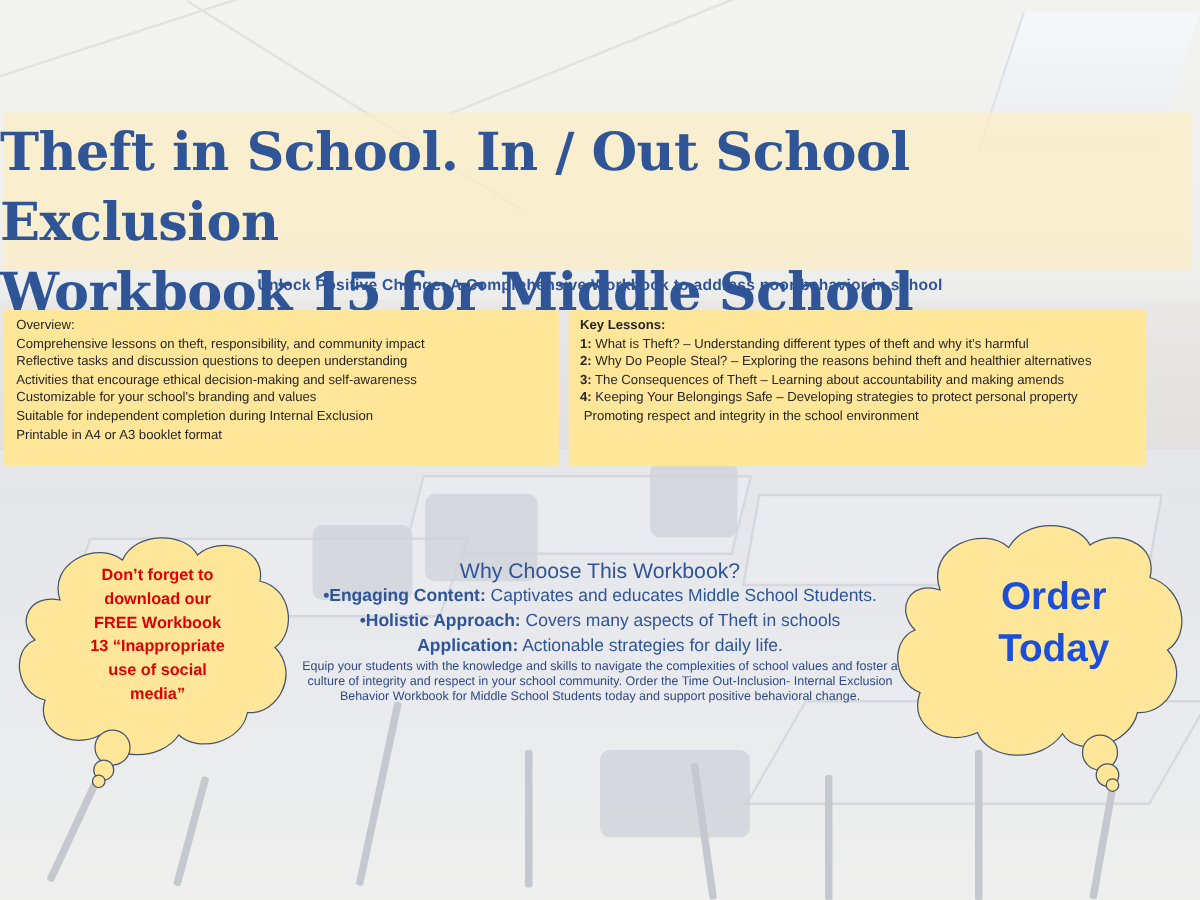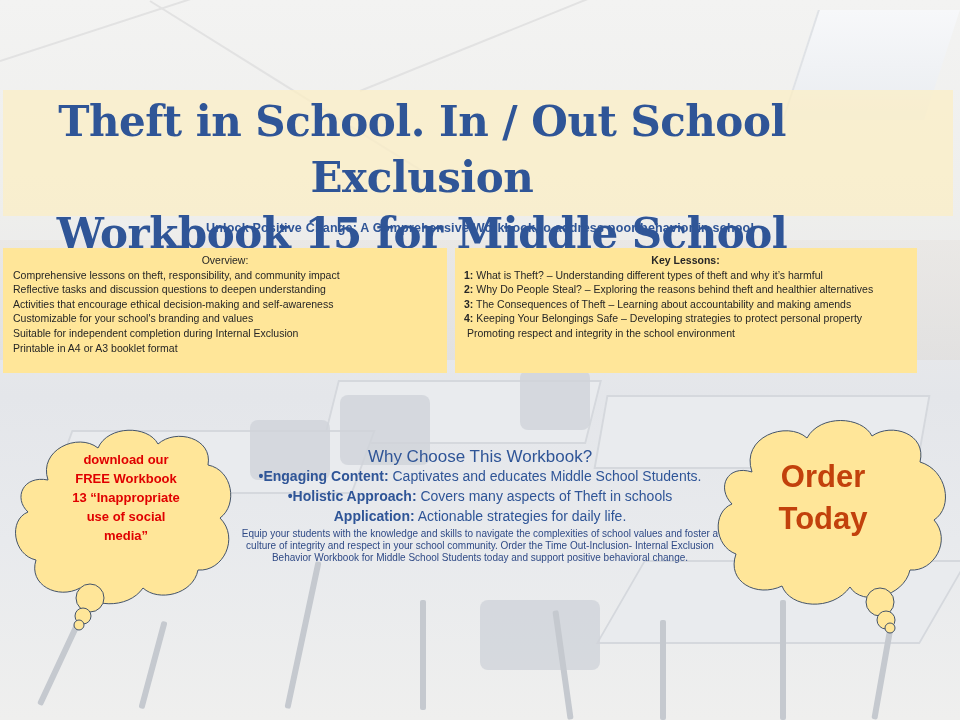--- a/index.html
+++ b/index.html
@@ -20,50 +20,50 @@
     .bg .leg { position: absolute; width: 6px; background: #c5c9cf; border-radius: 2px; }
     .bg .chair { position: absolute; background: #cfd3d9; border-radius: 8px; opacity: .8; }
     .bg .wall { position: absolute; left: 0; right: 0; top: 240px; height: 120px;
       background: linear-gradient(180deg, #e9e6e3, #e0dedc); opacity: .7; }
 
     .title-band {
       position: absolute; left: 3px; top: 90px; width: 950px; height: 126px;
       background: rgba(252, 238, 196, 0.72);
     }
     .title {
-      position: absolute; left: 0; top: 94px; width: 844px; text-align: center;
+      position: absolute; left: 0; top: 94px; width: 844px; text-align: left;
       font-family: "DejaVu Serif", "Liberation Serif", serif; font-weight: bold;
       color: #2f5597; font-size: 42px; line-height: 56px; letter-spacing: -0.5px;
     }
     .subtitle {
       position: absolute; left: 0; top: 221px; width: 960px; text-align: center;
       color: #2f5597; font-weight: bold; font-size: 12.5px; letter-spacing: 0.2px;
     }
     .box {
       position: absolute; top: 248px; height: 125px; background: #ffe699;
       color: #262626; font-size: 10.5px; line-height: 14.6px; box-sizing: border-box;
       padding: 5px 10px;
     }
     .box.left { left: 3px; width: 444px; }
     .box.right { left: 455px; width: 462px; padding-left: 9px; }
-    .box .head { font-weight: normal; text-align: center; }
+    .box .head { font-weight: normal; }
     .box.right .head { font-weight: bold; }
     .box .num { font-weight: bold; }
     .box .item { white-space: nowrap; }
     .box .indent { padding-left: 3px; }
 
     .cloud { position: absolute; }
     .cloud svg { position: absolute; left: 0; top: 0; overflow: visible; }
     .cloud-text {
       position: absolute; text-align: center; color: #ff0000; font-weight: bold;
     }
     .cloud-left { left: 8px; top: 420px; width: 232px; height: 210px; }
     .cloud-left .cloud-text { left: 28px; top: 30px; width: 180px; font-size: 13px; line-height: 19px; color: #e00000; }
     .cloud-right { left: 712px; top: 412px; width: 248px; height: 220px; }
-    .cloud-right .cloud-text { left: 16px; top: 44px; width: 190px; font-size: 31px; line-height: 42px; color: #c2410c; }
+    .cloud-right .cloud-text { left: 36px; top: 44px; width: 190px; font-size: 31px; line-height: 42px; color: #1d4ed8; }
 
     .why { position: absolute; left: 240px; top: 448px; width: 480px; text-align: center; color: #2f5597; }
     .why .why-title { font-weight: normal; font-size: 17px; line-height: 18px; }
     .why .point { font-size: 14px; line-height: 20px; }
     .why .point .lbl { font-weight: bold; }
     .why .desc { font-size: 10px; line-height: 12px; color: #2f4a86; margin-top: 2px; }
   </style>
 </head>
 <body>
 
@@ -121,20 +121,21 @@
 <div class="cloud cloud-left">
   <svg width="232" height="210" viewBox="0 0 232 210">
     <g fill="#ffe699" stroke="#44546a" stroke-width="1">
       <path d="M40,60 C30,30 70,12 90,28 C100,5 140,5 150,24 C168,8 205,18 200,45 C225,50 230,85 212,98 C232,118 215,152 190,150 C185,175 150,182 135,168 C120,190 80,188 72,168 C50,180 20,165 28,140 C5,135 0,100 20,92 C5,78 15,55 40,60 Z"></path>
       <circle cx="82" cy="178" r="14"></circle>
       <circle cx="75" cy="196" r="8"></circle>
       <circle cx="71" cy="205" r="5"></circle>
     </g>
   </svg>
   <div class="cloud-text">
+    <div>Don’t forget to</div>
     <div>download our</div>
     <div>FREE Workbook</div>
     <div>13 “Inappropriate</div>
     <div>use  of social</div>
     <div>media”</div>
   </div>
 </div>
 
 <div class="cloud cloud-right">
   <svg width="248" height="220" viewBox="0 0 248 220">

